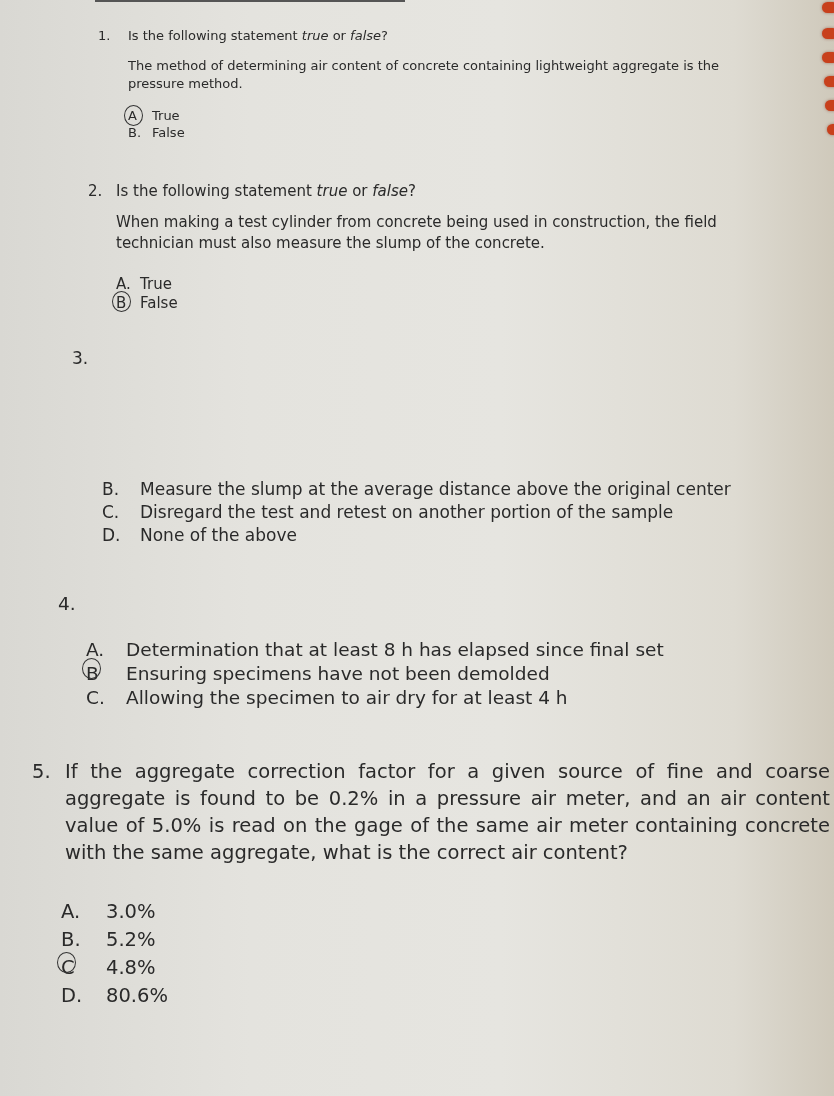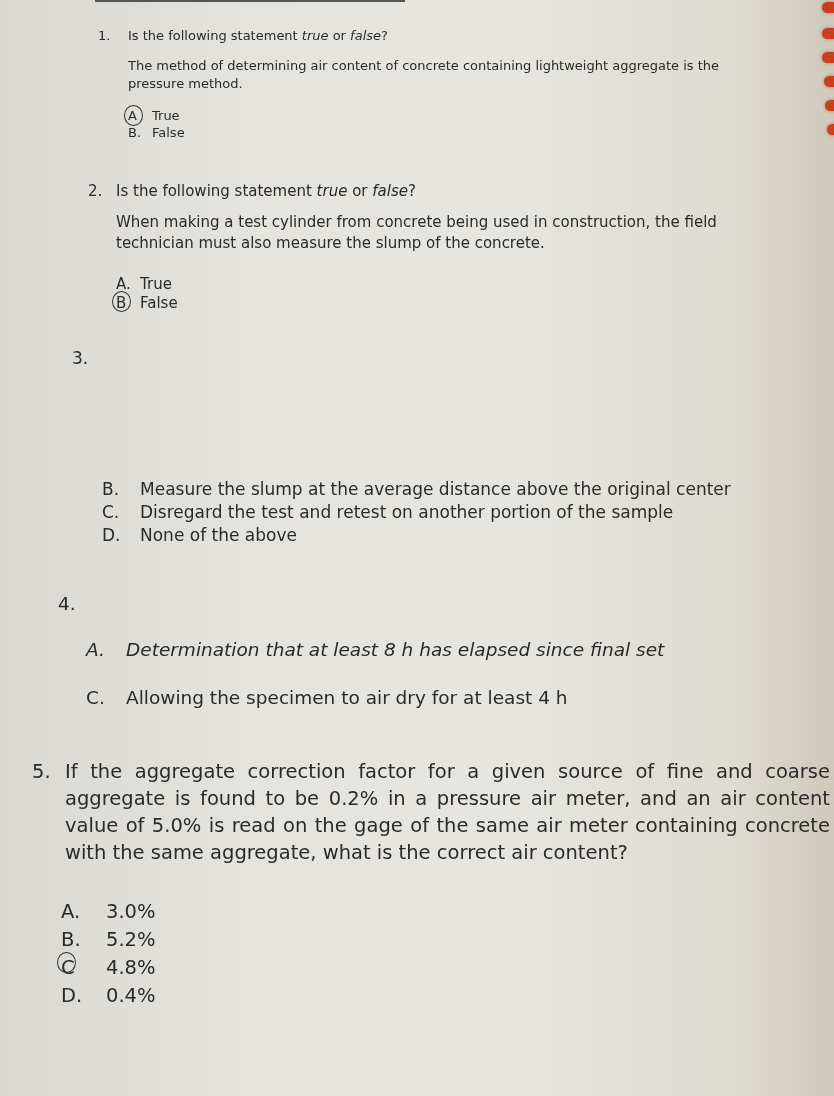--- a/index.html
+++ b/index.html
@@ -78,36 +78,39 @@
   <div class="opt" style="left:30px; top:131px;">
     <span class="letter" style="width:38px;">B.</span><span>Measure the slump at the average distance above the original center</span>
   </div>
   <div class="opt" style="left:30px; top:177px;">
     <span class="letter" style="width:38px;">D.</span><span>None of the above</span>
   </div>
 </div>
 
 <div class="q xlarge" style="left:58px; top:590px; width:720px; height:130px;">
   <span class="qnum">4.</span>
-  <div class="opt" style="left:28px; top:46px;font-style:italic;">
+  <div class="opt" style="left:28px; top:46px;">
     <span class="letter" style="width:40px;">A.</span><span>Determination that at least 8 h has elapsed since final set</span>
+  </div>
+  <div class="opt" style="left:28px; top:70px;">
+    <span class="letter circled" style="width:40px;">B</span><span>Ensuring specimens have not been demolded</span>
   </div>
   <div class="opt" style="left:28px; top:94px;">
     <span class="letter" style="width:40px;">C.</span><span>Allowing the specimen to air dry for at least 4 h</span>
   </div>
 </div>
 
 <div class="q" style="left:32px; top:758px; width:800px; height:260px; font-size:19.5px; line-height:27px;">
   <span class="qnum">5.</span>
   <div class="qtext" style="left:33px; top:0; width:765px; text-align:justify;">If the aggregate correction factor for a given source of fine and coarse aggregate is found to be 0.2% in a pressure air meter, and an air content value of 5.0% is read on the gage of the same air meter containing concrete with the same aggregate, what is the correct air content?</div>
   <div class="opt" style="left:29px; top:140px;">
     <span class="letter" style="width:45px;">A.</span><span>3.0%</span>
   </div>
   <div class="opt" style="left:29px; top:168px;">
     <span class="letter" style="width:45px;">B.</span><span>5.2%</span>
   </div>
   <div class="opt" style="left:29px; top:196px;">
     <span class="letter circled" style="width:45px;">C</span><span>4.8%</span>
   </div>
   <div class="opt" style="left:29px; top:224px;">
-    <span class="letter" style="width:45px;">D.</span><span>0.4%</span>
+    <span class="letter" style="width:45px;">D.</span><span>80.6%</span>
   </div>
 </div>
 
 </body></html>

